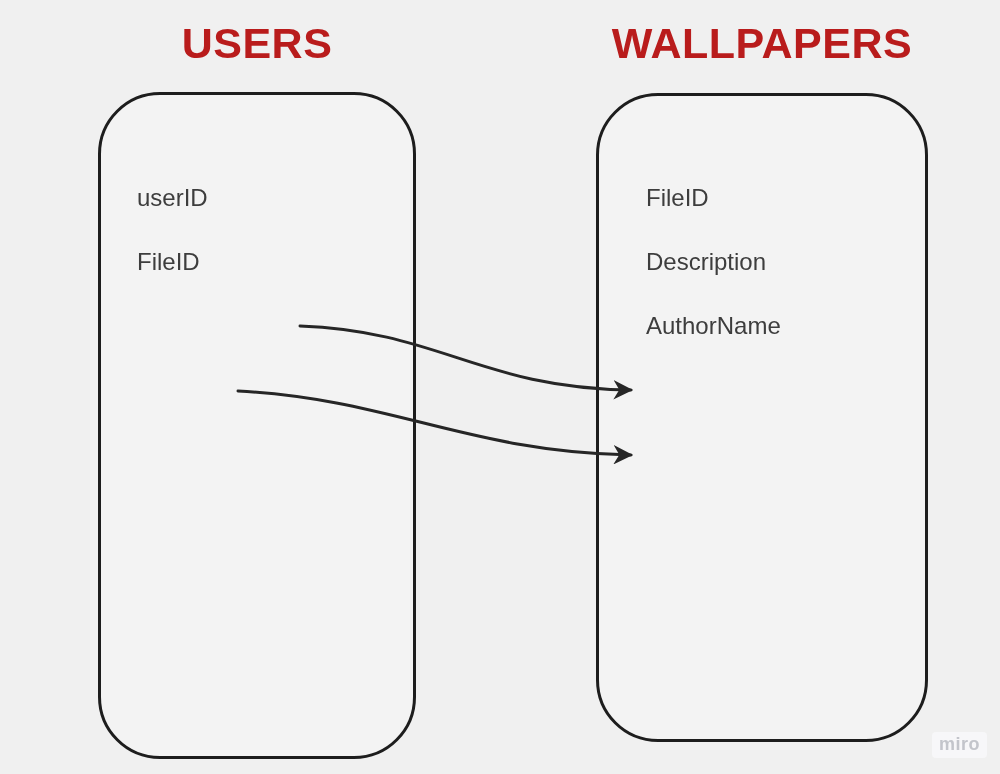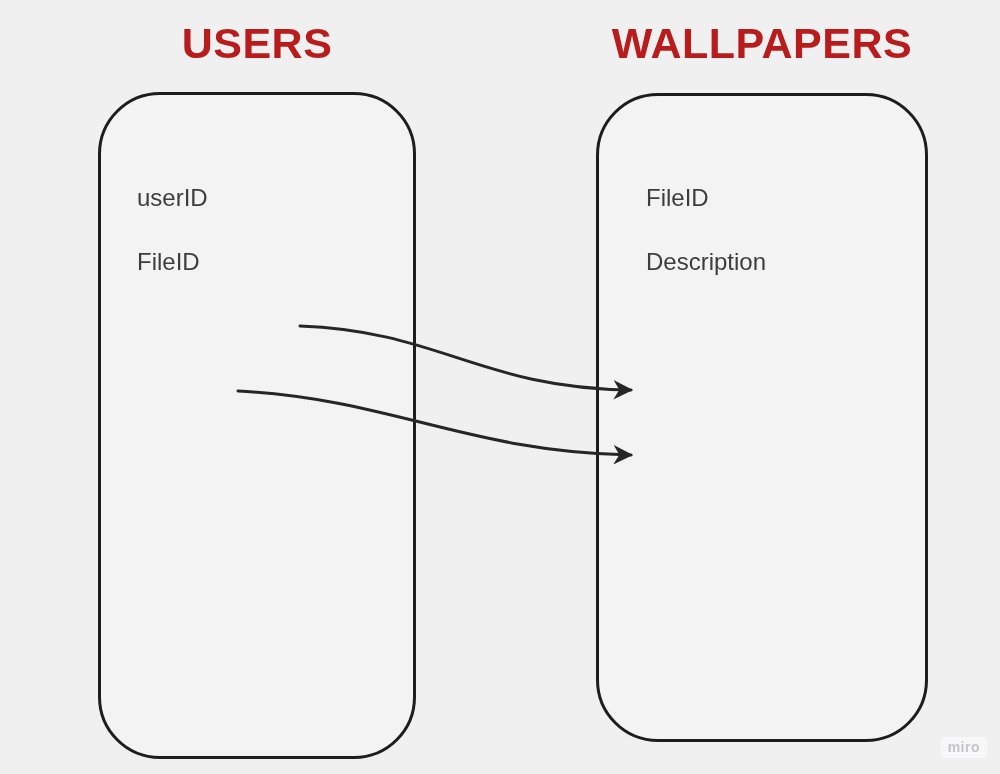--- a/index.html
+++ b/index.html
@@ -86,21 +86,21 @@
     stroke-width: 3;
     stroke-linecap: round;
   }
 
   .watermark {
     position: absolute;
     right: 13px;
     bottom: 16px;
     background: #f7f7f9;
     color: #c3c5cb;
-    font-size: 14px;
+    font-size: 18px;
     font-weight: 700;
     letter-spacing: 0.5px;
     padding: 2px 7px 3px 7px;
     border-radius: 4px;
   }
 </style>
 </head>
 <body>
 
 <div class="canvas">
@@ -112,20 +112,21 @@
   <div class="entity-box" id="wallpapers-box"></div>
 
   <div class="field-list" id="users-fields">
     <div class="field">userID</div>
     <div class="field">FileID</div>
   </div>
 
   <div class="field-list" id="wallpapers-fields">
     <div class="field">FileID</div>
     <div class="field">Description</div>
+    <div class="field">AuthorName</div>
   </div>
 
   <svg class="connectors" viewBox="0 0 1000 774" xmlns="http://www.w3.org/2000/svg">
     <defs>
       <marker id="arrowhead" viewBox="0 0 10 10" refX="9" refY="5" markerWidth="6.5" markerHeight="6.5" orient="auto">
         <path d="M0,0 L10,5 L0,10 L3,5 Z" fill="#262626"></path>
       </marker>
     </defs>
     <path class="link" marker-end="url(#arrowhead)" d="M 300 326 C 440 331, 480 388, 631 390"></path>
     <path class="link" marker-end="url(#arrowhead)" d="M 238 391 C 392 399, 468 452, 631 455"></path>

